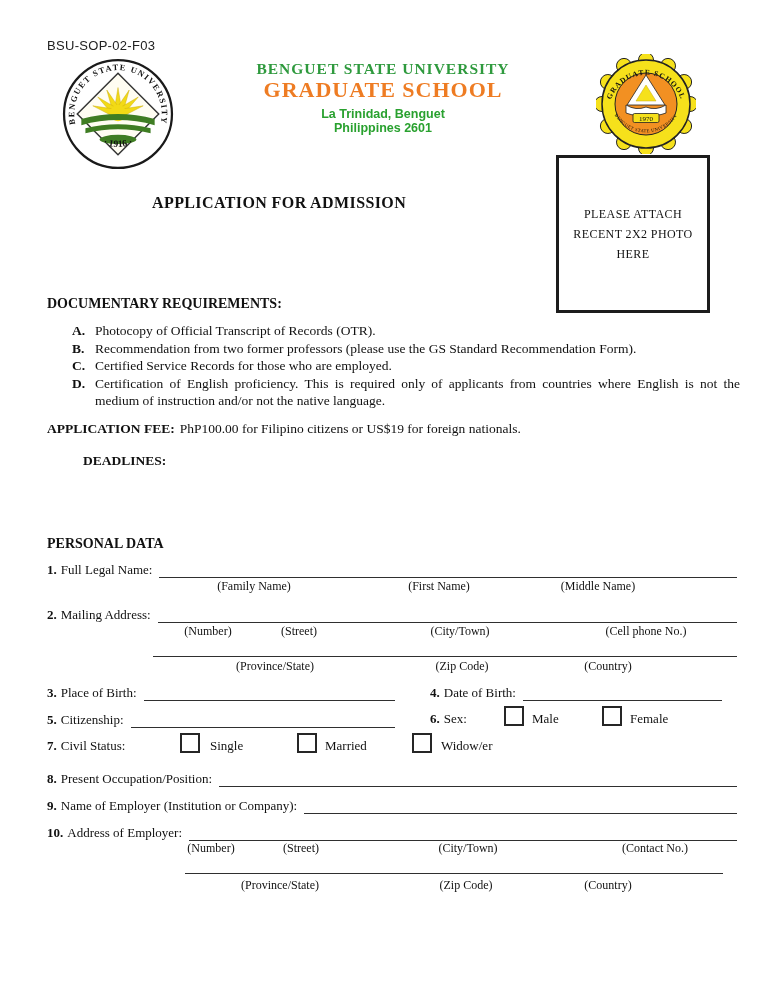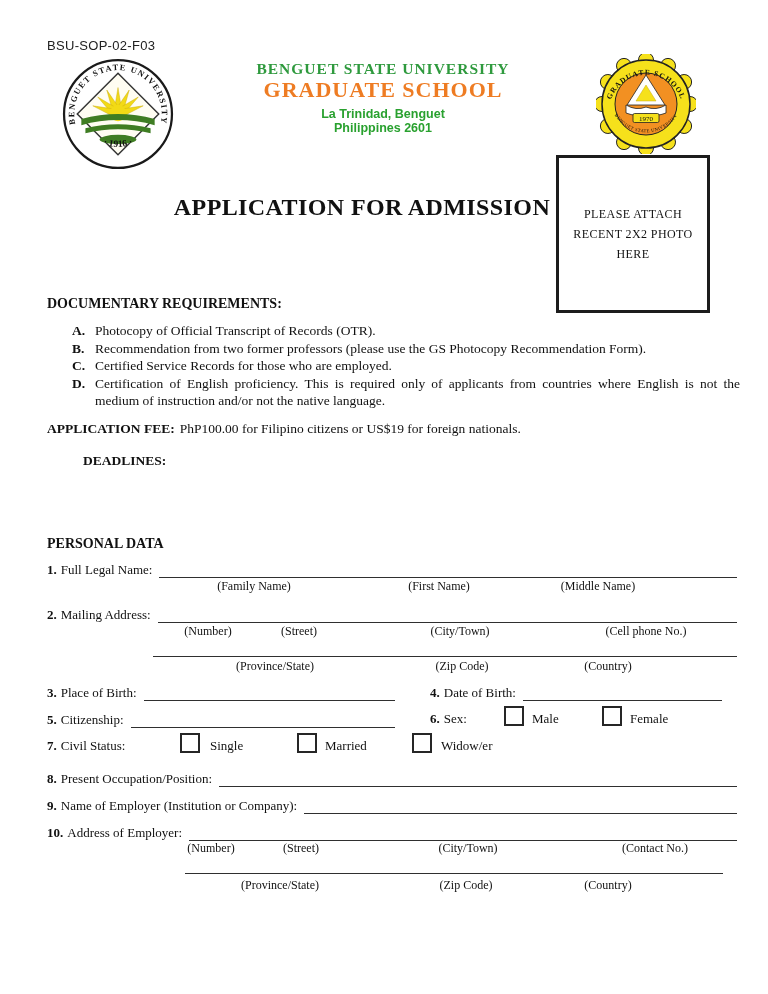--- a/index.html
+++ b/index.html
@@ -5,21 +5,21 @@
   html,body{margin:0;padding:0;background:#fff;}
   .page{position:relative;width:768px;height:994px;background:#fff;overflow:hidden;
         font-family:"Liberation Serif", serif;color:#111;}
   .abs{position:absolute;}
   .doc-code{font-family:"Liberation Sans", sans-serif;font-size:13px;letter-spacing:.3px;color:#222;}
   .hdr{width:300px;text-align:center;line-height:1.12;}
   .hdr .u{font-size:15.5px;font-weight:bold;letter-spacing:1px;}
   .hdr .s{font-size:22px;font-weight:bold;letter-spacing:1px;margin-top:1px;}
   .hdr .a{font-family:"Liberation Sans", sans-serif;font-size:12.5px;font-weight:bold;margin-top:4px;}
   .hdr .a2{font-family:"Liberation Sans", sans-serif;font-size:12.5px;font-weight:bold;}
-  .title{width:420px;text-align:center;font-size:24px;font-weight:bold;letter-spacing:.4px;}
+  .title{width:420px;font-size:16px;font-weight:bold;letter-spacing:.4px;}
   .photo-box{width:154px;height:158px;border:3px solid #1c1c1c;box-sizing:border-box;
              display:flex;flex-direction:column;justify-content:center;align-items:center;}
   .photo-box div{font-size:12px;line-height:20px;letter-spacing:.4px;}
   .h14{font-size:14px;font-weight:bold;}
   .req-item{display:flex;width:668px;line-height:17.5px;font-size:13.5px;}
   .req-item .ltr{font-weight:bold;width:23px;flex:none;}
   .req-item .txt{flex:1;text-align:justify;}
   .fee-line{font-size:13.5px;}
   .fee-line .b{font-weight:bold;margin-right:5px;}
   .dl{display:flex;font-size:13.5px;line-height:18.5px;width:690px;margin-left:36px;}
@@ -123,21 +123,21 @@
 
   <div class="abs h14" style="left:47px;top:296px;">DOCUMENTARY REQUIREMENTS:</div>
 
   <div class="abs" style="left:72px;top:322px;">
     <div class="req-item">
       <span class="ltr">A.</span>
       <span class="txt">Photocopy of Official Transcript of Records (OTR).</span>
     </div>
     <div class="req-item">
       <span class="ltr">B.</span>
-      <span class="txt">Recommendation from two former professors (please use the GS Photocopy Recommendation Form).</span>
+      <span class="txt">Recommendation from two former professors (please use the GS Standard Recommendation Form).</span>
     </div>
     <div class="req-item">
       <span class="ltr">C.</span>
       <span class="txt">Certified Service Records for those who are employed.</span>
     </div>
     <div class="req-item">
       <span class="ltr">D.</span>
       <span class="txt">Certification of English proficiency. This is required only of applicants from countries where English is not the medium of instruction and/or not the native language.</span>
     </div>
   </div>

